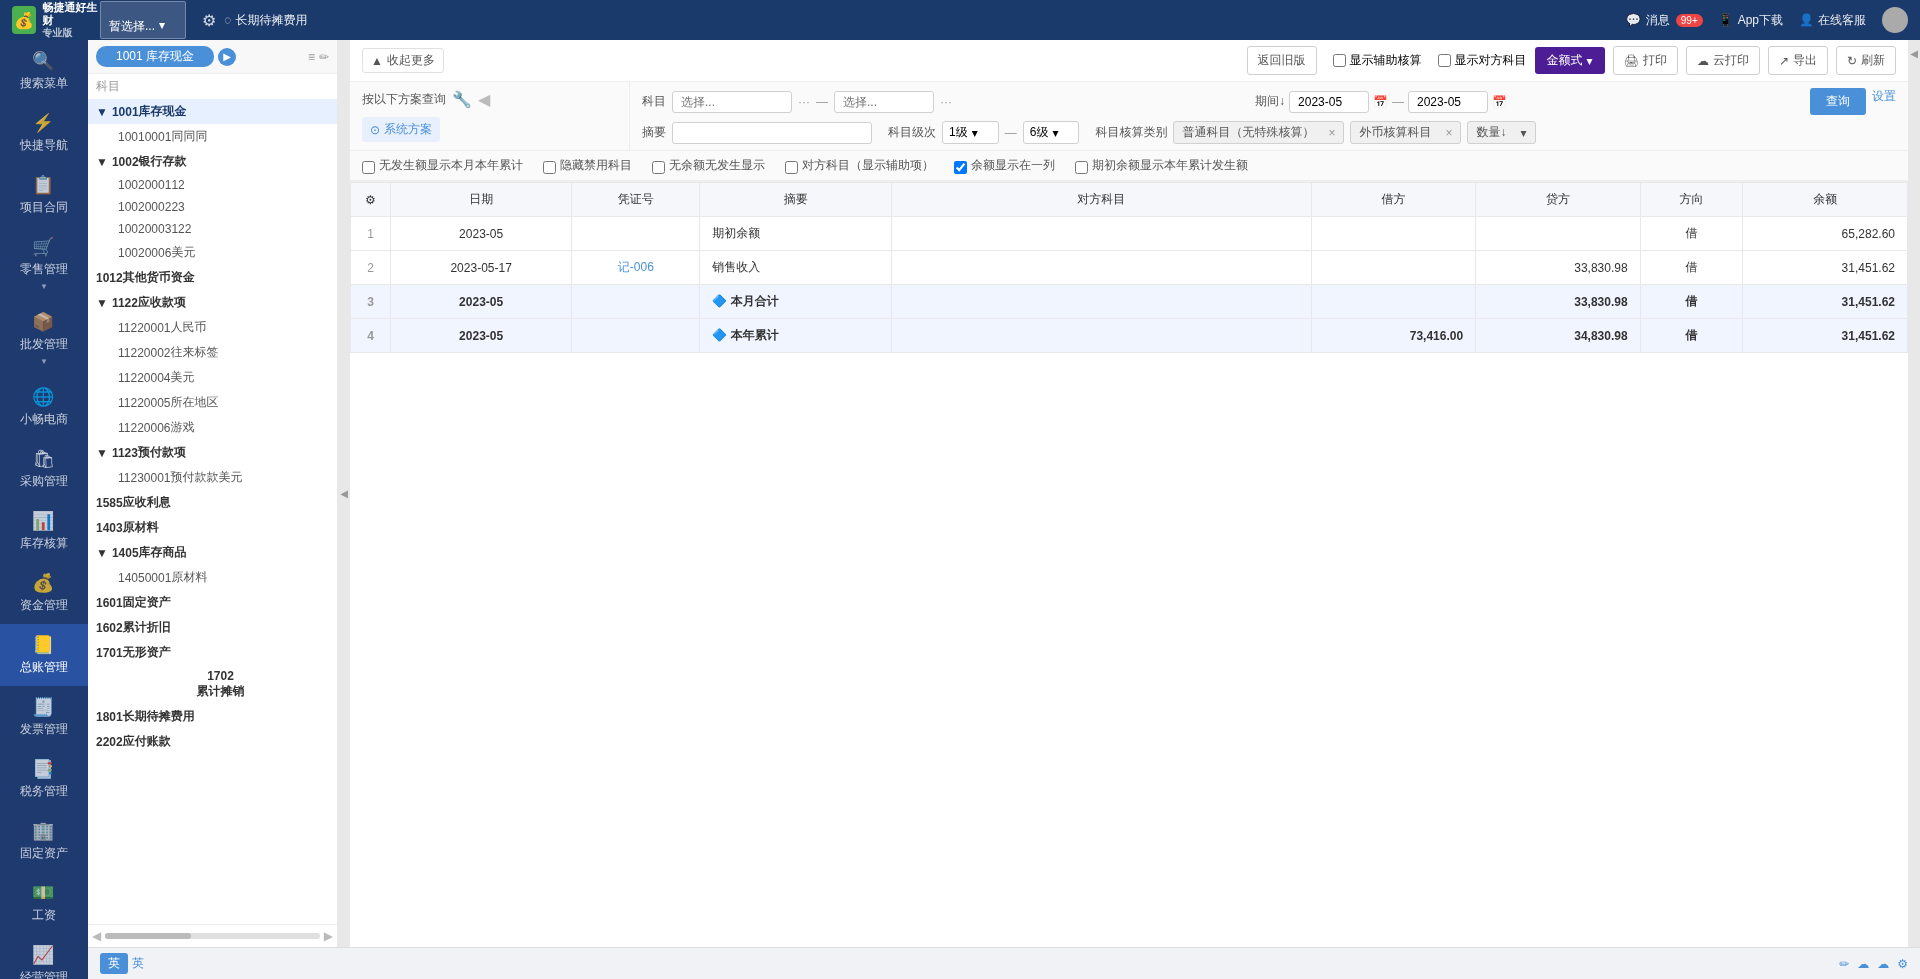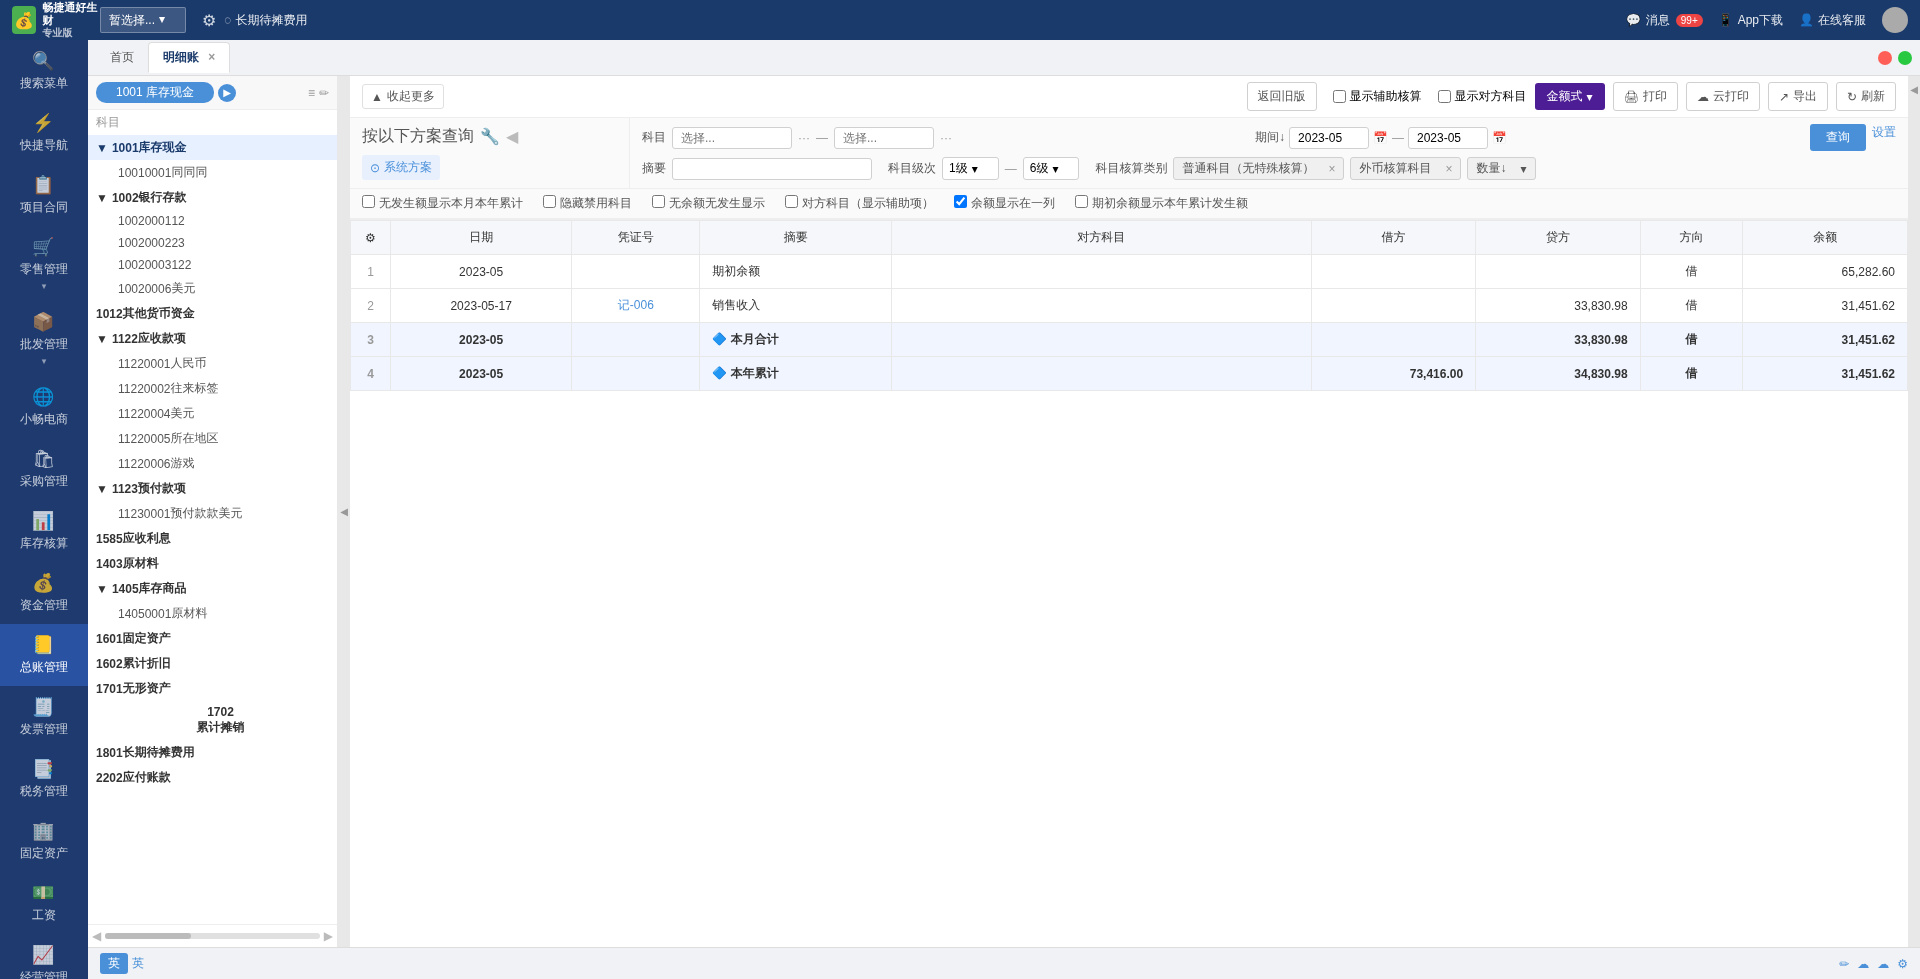--- a/index.html
+++ b/index.html
@@ -3,21 +3,21 @@
   <meta charset="utf-8">
   <style>
     * { box-sizing: border-box; margin: 0; padding: 0; font-family: 'Microsoft YaHei', '微软雅黑', Arial, sans-serif; font-size: 12px; }
     body { background: #f0f2f5; display: flex; flex-direction: column; height: 979px; overflow: hidden; }
 
     
     .top-bar { background: #1a3a6b; height: 40px; display: flex; align-items: center; padding: 0 12px; color: white; flex-shrink: 0; }
     .logo { display: flex; align-items: center; gap: 6px; font-size: 13px; font-weight: bold; color: white; width: 88px; }
     .logo-icon { width: 28px; height: 28px; background: #4CAF50; border-radius: 4px; display: flex; align-items: center; justify-content: center; font-size: 16px; }
     .top-center { flex: 1; display: flex; align-items: center; gap: 8px; }
-    .company-selector { background: rgba(255,255,255,0.15); border: 1px solid rgba(255,255,255,0.3); color: white; padding: 4px 20px 3px 8px; border-radius: 2px; cursor: pointer; position: relative; display: flex; align-items: flex-start; gap: 4px; font-size: 12px; }
+    .company-selector { background: rgba(255,255,255,0.15); border: 1px solid rgba(255,255,255,0.3); color: white; padding: 16px 20px 3px 8px; border-radius: 2px; cursor: pointer; position: relative; display: flex; align-items: flex-start; gap: 4px; font-size: 12px; }
     .settings-icon { color: rgba(255,255,255,0.8); font-size: 16px; cursor: pointer; margin-left: 8px; }
     .demo-btn { color: rgba(255,255,255,0.9); font-size: 12px; cursor: pointer; display: flex; align-items: center; gap: 4px; }
     .top-right { display: flex; align-items: center; gap: 16px; }
     .top-right-item { color: rgba(255,255,255,0.9); display: flex; align-items: center; gap: 4px; cursor: pointer; font-size: 12px; }
     .badge { background: #ef4444; color: white; border-radius: 8px; padding: 1px 5px; font-size: 10px; margin-left: 2px; }
     .avatar { width: 26px; height: 26px; background: #aaa; border-radius: 50%; }
 
     
     .main-layout { display: flex; flex: 1; overflow: hidden; }
 
@@ -73,21 +73,21 @@
     .filter-period { display: flex; align-items: center; gap: 4px; margin-left: auto; }
     .period-input { border: 1px solid #d0d0d0; padding: 3px 8px; border-radius: 3px; font-size: 12px; width: 80px; }
     .query-btn { background: #4a90d9; color: white; border: none; padding: 5px 16px; border-radius: 3px; cursor: pointer; font-size: 12px; }
     .settings-link { color: #4a90d9; cursor: pointer; font-size: 12px; }
     .tag { background: #f0f0f0; border: 1px solid #d0d0d0; padding: 2px 8px; border-radius: 3px; font-size: 11px; color: #555; display: flex; align-items: center; gap: 14px; }
     .tag-close { color: #999; cursor: pointer; }
     .select-box { border: 1px solid #d0d0d0; padding: 2px 20px 2px 6px; border-radius: 3px; font-size: 12px; position: relative; display: inline-flex; align-items: center; gap: 4px; cursor: pointer; background: white; }
 
     
     .checkbox-row { padding: 6px 12px; border-bottom: 1px solid #eee; display: flex; align-items: center; gap: 20px; flex-shrink: 0; background: #fafafa; flex-wrap: wrap; }
-    .cb-item { display: flex; align-items: flex-start; gap: 4px; color: #555; font-size: 12px; }
+    .cb-item { display: flex; align-items: flex-end; gap: 4px; color: #555; font-size: 12px; }
     .cb-item input[type=checkbox] { cursor: pointer; }
 
     
     .table-container { flex: 1; overflow: auto; }
     table { width: 100%; border-collapse: collapse; }
     thead th { background: #f5f7fa; border: 1px solid #e8e8e8; padding: 8px 12px; text-align: center; color: #333; font-weight: 500; font-size: 12px; position: sticky; top: 0; }
     tbody td { border: 1px solid #e8e8e8; padding: 8px 12px; color: #333; font-size: 12px; }
     tbody tr.summary { font-weight: bold; }
     tbody tr.summary td { background: #f0f5ff; }
     .td-center { text-align: center; }
@@ -220,33 +220,20 @@
       </div>
       <div class="sidebar-item">
         <span class="sidebar-icon">📈</span>
         <span>经营管理</span>
       </div>
 
     </div>
 
     <div class="content-area">
 
-      <div class="tab-bar">
-        <div class="tab">
-          <span>首页</span>
-        </div>
-        <div class="tab active">
-          <span>明细账</span>
-          <span class="tab-close">×</span>
-        </div>
-        <div class="window-controls">
-          <div class="win-btn win-close"></div>
-          <div class="win-btn win-max"></div>
-        </div>
-      </div>
 
       <div class="inner-content">
 
         <div class="account-panel">
           <div class="account-panel-header">
             <div class="account-badge">
               <span>1001 库存现金</span>
             </div>
             <div class="nav-arrow">▶</div>
             <div style="display:flex; gap:4px; margin-left:auto;">
@@ -435,21 +422,21 @@
               </button>
             </div>
           </div>
 
           <div class="filter-panel">
 
             <div style="display:flex; background:#fafafa; border-bottom:1px solid #eee;">
 
               <div style="display:flex; align-items:flex-start; padding:8px 12px; gap:8px; border-right:1px solid #eee; min-width:280px; flex-direction:column;">
                 <div style="display:flex; align-items:center; gap:6px;">
-                  <span style="font-size:16px; color:#555;">按以下方案查询</span>
+                  <span style="font-size:12px; color:#555;">按以下方案查询</span>
                   <span class="config-icon">🔧</span>
                   <span class="filter-arrow-left">◀</span>
                 </div>
                 <div class="system-plan">
                   <span>⊙</span>
                   <span>系统方案</span>
                 </div>
               </div>
 
               <div style="flex:1; display:flex; flex-direction:column; padding:6px 12px; gap:6px;">

